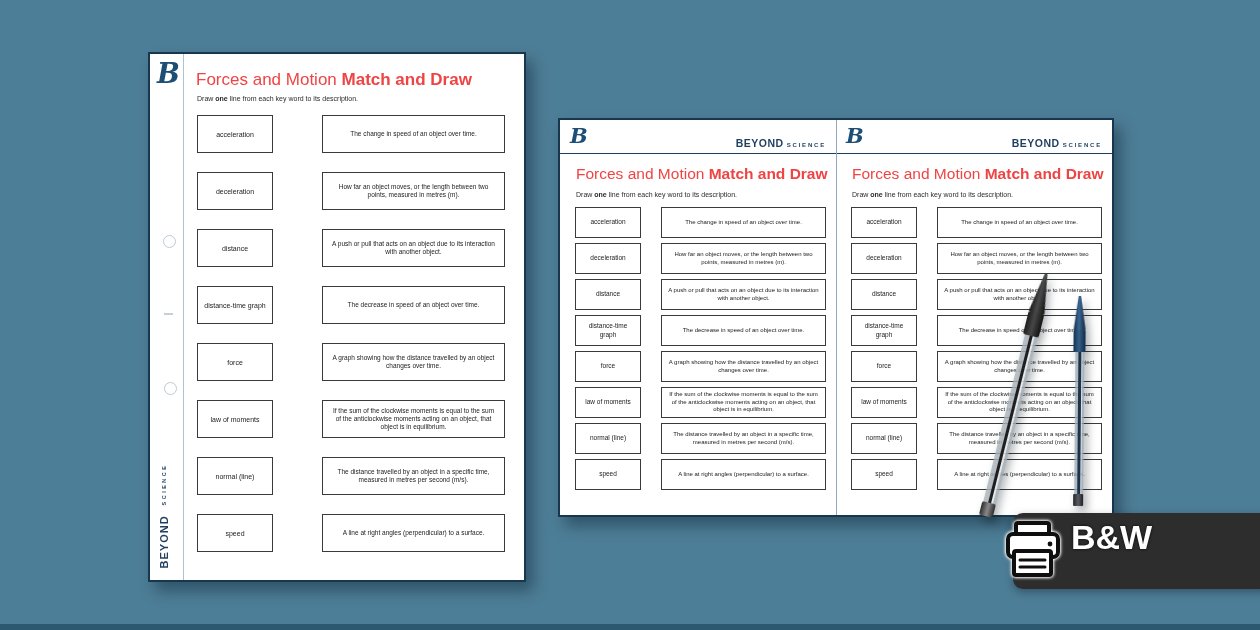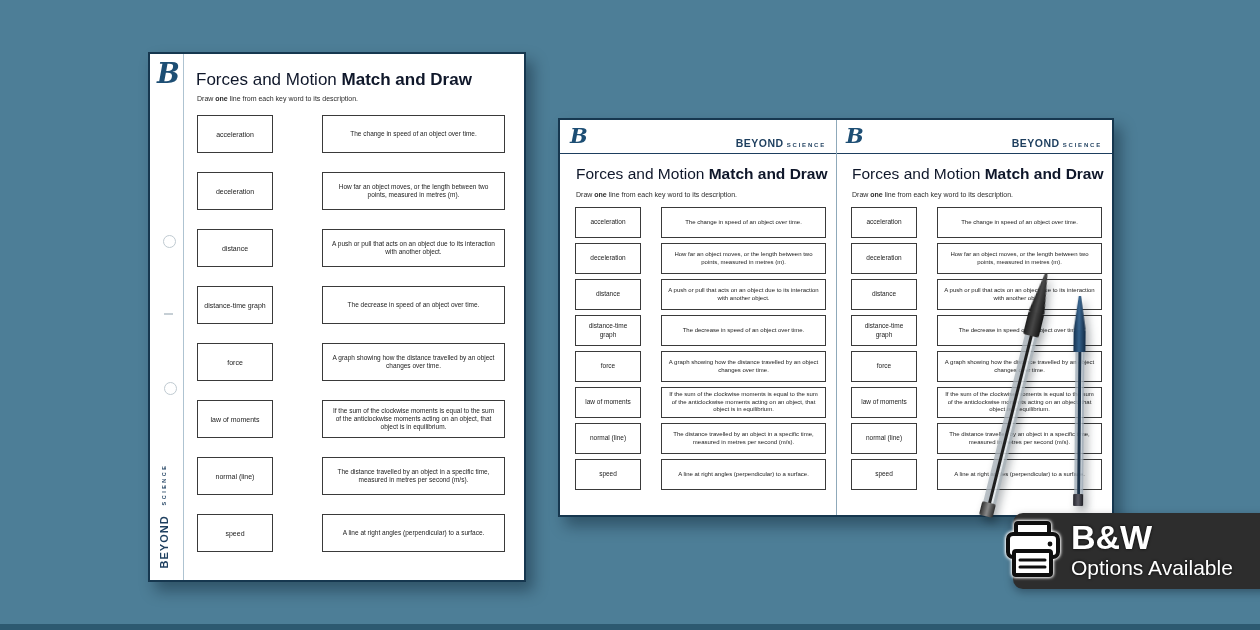--- a/index.html
+++ b/index.html
@@ -6,21 +6,21 @@
   body{font-family:"Liberation Sans", sans-serif; background:#4d7e97;}
   #canvas{position:relative; width:1260px; height:630px; overflow:hidden; background:#4d7e97;}
   .bottom-strip{position:absolute; left:0; bottom:0; width:100%; height:6px; background:#2d5970;}
 
   
   .sheet{position:absolute; background:#ffffff; border:2px solid #16374f;
          box-shadow:7px 9px 14px rgba(0,15,30,.38);}
   .box{border:1px solid #3a3a3a; background:#fff; display:flex; align-items:center;
        justify-content:center; text-align:center; color:#1b1b1b; box-sizing:border-box;}
   .row{display:flex; align-items:stretch;}
-  .title{color:#0f172a; font-weight:400; white-space:nowrap;}
+  .title{color:#ef4444; font-weight:400; white-space:nowrap;}
   .title b{font-weight:700;}
   .instr{color:#2b2b2b;}
   .instr b{font-weight:700;}
   .logo-b{font-family:"DejaVu Serif", serif; font-style:italic; font-weight:700; color:#1d4e74; line-height:1;}
 
   
   .portrait{left:148px; top:52px; width:374px; height:526px;}
   .portrait .logo-b{position:absolute; left:7px; top:6px; font-size:27px;}
   .margin-line{position:absolute; left:33px; top:0; bottom:0; width:1px; background:#aec3d1;}
   .hole{position:absolute; width:13px; height:13px; border-radius:50%; border:1.5px solid #bfcad1; background:transparent; box-sizing:border-box;}
@@ -276,21 +276,20 @@
         <rect x="13" y="33" width="37" height="24" rx="2"></rect>
       </g>
       <g stroke="#0e0e0e" stroke-width="3" stroke-linecap="round">
         <line x1="19" y1="42" x2="44" y2="42"></line>
         <line x1="19" y1="49" x2="44" y2="49"></line>
       </g>
       <circle cx="49" cy="26" r="2.4" fill="#0e0e0e"></circle>
     </svg>
     <div class="bw-text">
       <div class="bw-line1">B&amp;W</div>
-      <div class="bw-line2">Options Available</div>
     </div>
   </div>
 
   <div class="pen pen-black">
     <div class="pb-tip"></div>
     <div class="pb-cap"></div>
     <div class="pb-barrel"></div>
     <div class="pb-end"></div>
   </div>
   <div class="pen pen-blue">

